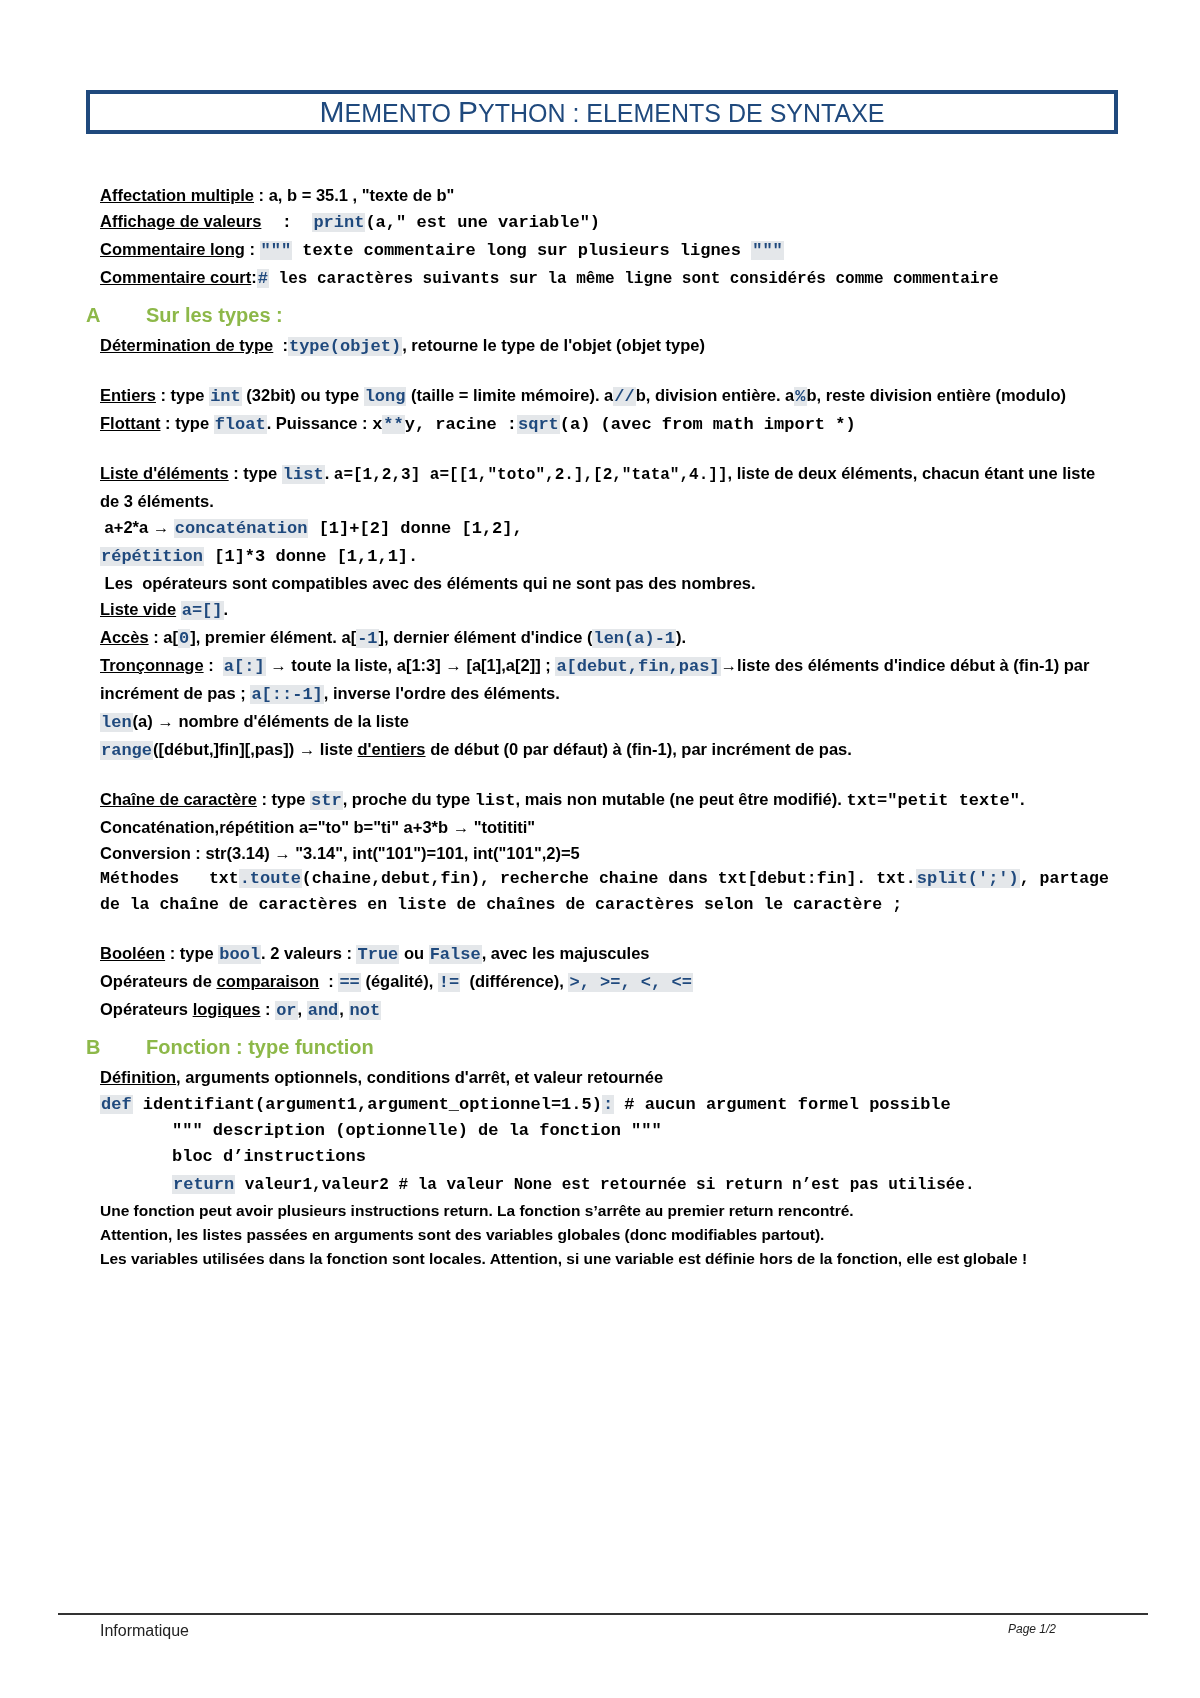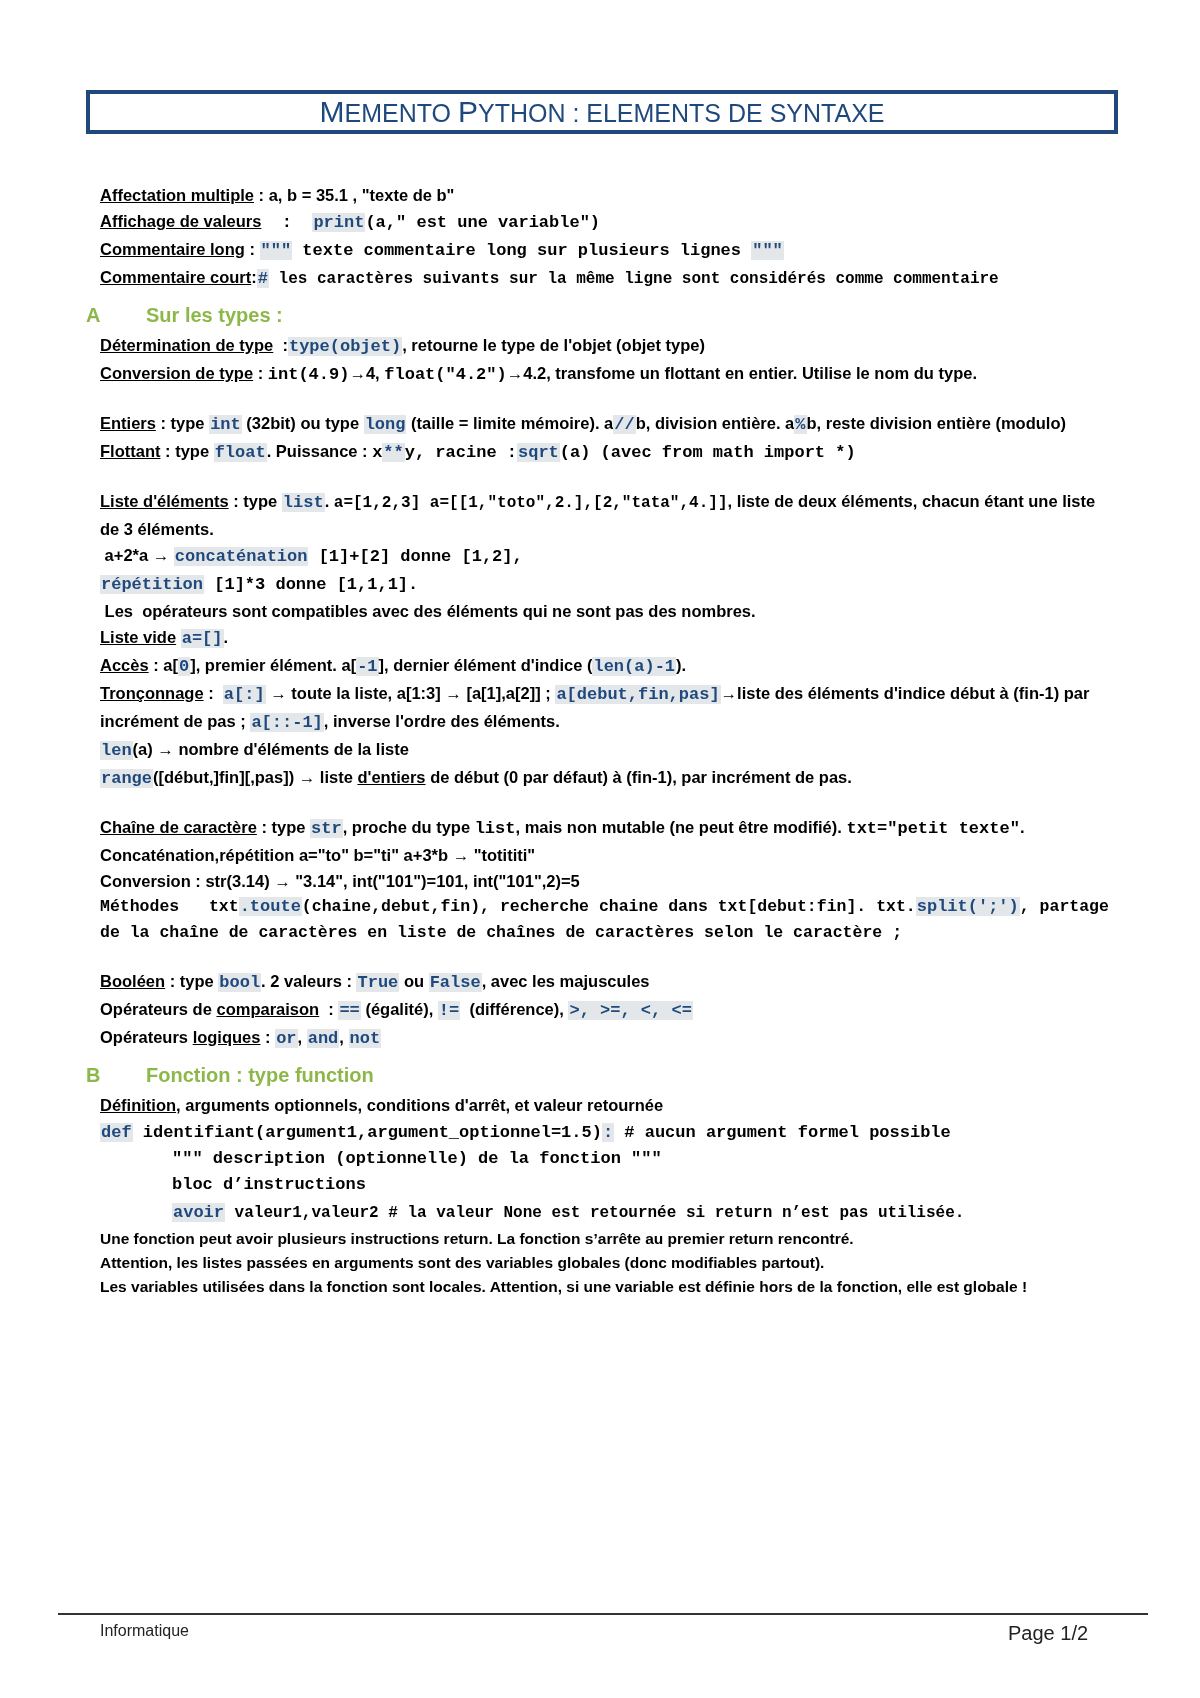--- a/index.html
+++ b/index.html
@@ -16,21 +16,21 @@
   .wrap { white-space: normal; }
   .u { text-decoration: underline; }
   .mono { font-family: "Liberation Mono", "DejaVu Sans Mono", monospace; font-size: 17px; }
   .code { font-family: "Liberation Mono", "DejaVu Sans Mono", monospace; color: #1f497d; background: #e4e7ea; font-size: 17px; padding: 0 1px; }
   .heading { color: #8db849; font-size: 20px; margin-top: 10px; margin-bottom: 4px; margin-left: -14px; display: flex; }
   .heading .letter { width: 60px; }
   .gap { height: 22px; }
   .indent { padding-left: 72px; }
   .footer-line { position: absolute; left: 58px; top: 1613px; width: 1090px; height: 2px; background: #333; }
   .footer-left { position: absolute; left: 100px; top: 1622px; font-size: 16px; color: #222; }
-  .footer-right { position: absolute; left: 1008px; top: 1622px; font-size: 20px; color: #222; }
+  .footer-right { position: absolute; left: 1008px; top: 1622px; font-style: italic; font-size: 12px; color: #222; }
 </style>
 </head>
 <body>
 
 <div class="title-box">
   <div class="title"><span class="big">M</span><span>EMENTO </span><span class="big">P</span><span>YTHON : ELEMENTS DE SYNTAXE</span></div>
 </div>
 
 <div class="content">
 
@@ -38,21 +38,20 @@
   <div class="line"><span class="u">Affichage de valeurs</span><span class="mono" style="white-space:pre">  :  </span><span class="code">print</span><span class="mono">(a," est une variable")</span></div>
   <div class="line"><span class="u">Commentaire long</span><span> : </span><span class="code">"""</span><span class="mono"> texte commentaire long sur plusieurs lignes </span><span class="code">"""</span></div>
   <div class="line"><span class="u">Commentaire court</span><span>:</span><span class="code">#</span><span class="mono" style="font-size:16px"> les caractères suivants sur la même ligne sont considérés comme commentaire</span></div>
 
   <div class="heading">
       <span class="letter">A</span>
       <span>Sur les types :</span>
     </div>
 
   <div class="line"><span class="u">Détermination de type</span><span style="white-space:pre">  :</span><span class="code">type(objet)</span><span>, retourne le type de l'objet (objet type)</span></div>
-  <div class="line"><span class="u">Conversion de type</span><span> : </span><span class="mono">int(4.9)</span><span>→4, </span><span class="mono">float("4.2")</span><span>→4.2,  transfome un flottant en entier. Utilise le nom du type.</span></div>
 
   <div class="gap"></div>
 
   <div class="wrap"><span class="u">Entiers</span><span> : type </span><span class="code">int</span><span>  (32bit) ou type </span><span class="code">long</span><span> (taille = limite mémoire). a</span><span class="code">//</span><span>b, division entière. a</span><span class="code">%</span><span>b, reste division entière (modulo)</span></div>
   <div class="line"><span class="u">Flottant</span><span> : type </span><span class="code">float</span><span>. Puissance : </span><span class="mono">x</span><span class="code">**</span><span class="mono">y, racine :</span><span class="code">sqrt</span><span class="mono">(a) (avec from math import *)</span></div>
 
   <div class="gap"></div>
 
   <div class="wrap"><span class="u">Liste d'éléments</span><span> : type </span><span class="code">list</span><span>. </span><span class="mono" style="font-size:16px">a=[1,2,3] a=[[1,"toto",2.],[2,"tata",4.]]</span><span>, liste de deux éléments, chacun étant une liste de 3 éléments.</span></div>
   <div class="line"><span style="white-space:pre"> a+2*a → </span><span class="code">concaténation</span><span class="mono"> [1]+[2] donne [1,2],</span></div>
@@ -79,21 +78,21 @@
 
   <div class="heading">
       <span class="letter">B</span>
       <span>Fonction : type function</span>
     </div>
 
   <div class="line"><span class="u">Définition</span><span>, arguments optionnels, conditions d'arrêt, et valeur retournée</span></div>
   <div class="line"><span class="code">def</span><span class="mono"> identifiant(argument1,argument_optionnel=1.5)</span><span class="code">:</span><span class="mono"> # aucun argument formel possible</span></div>
   <div class="line indent mono">""" description (optionnelle) de la fonction """</div>
   <div class="line indent mono">bloc d’instructions</div>
-  <div class="line indent"><span class="code">avoir</span><span class="mono" style="font-size:16px"> valeur1,valeur2 # la valeur None est retournée si return n’est pas utilisée.</span></div>
+  <div class="line indent"><span class="code">return</span><span class="mono" style="font-size:16px"> valeur1,valeur2 # la valeur None est retournée si return n’est pas utilisée.</span></div>
   <div class="line" style="font-size:15.5px">Une fonction peut avoir plusieurs instructions return. La fonction s’arrête au premier return rencontré.</div>
   <div class="line" style="font-size:15.5px;line-height:22px">Attention, les listes passées en arguments sont des variables globales (donc modifiables partout).</div>
   <div class="line" style="font-size:15.5px">Les variables utilisées dans la fonction sont locales. Attention, si une variable est définie hors de la fonction, elle est globale !</div>
 </div>
 
 <div class="footer-line"></div>
 <div class="footer-left">Informatique</div>
 <div class="footer-right">Page 1/2</div>
 
 </body></html>

